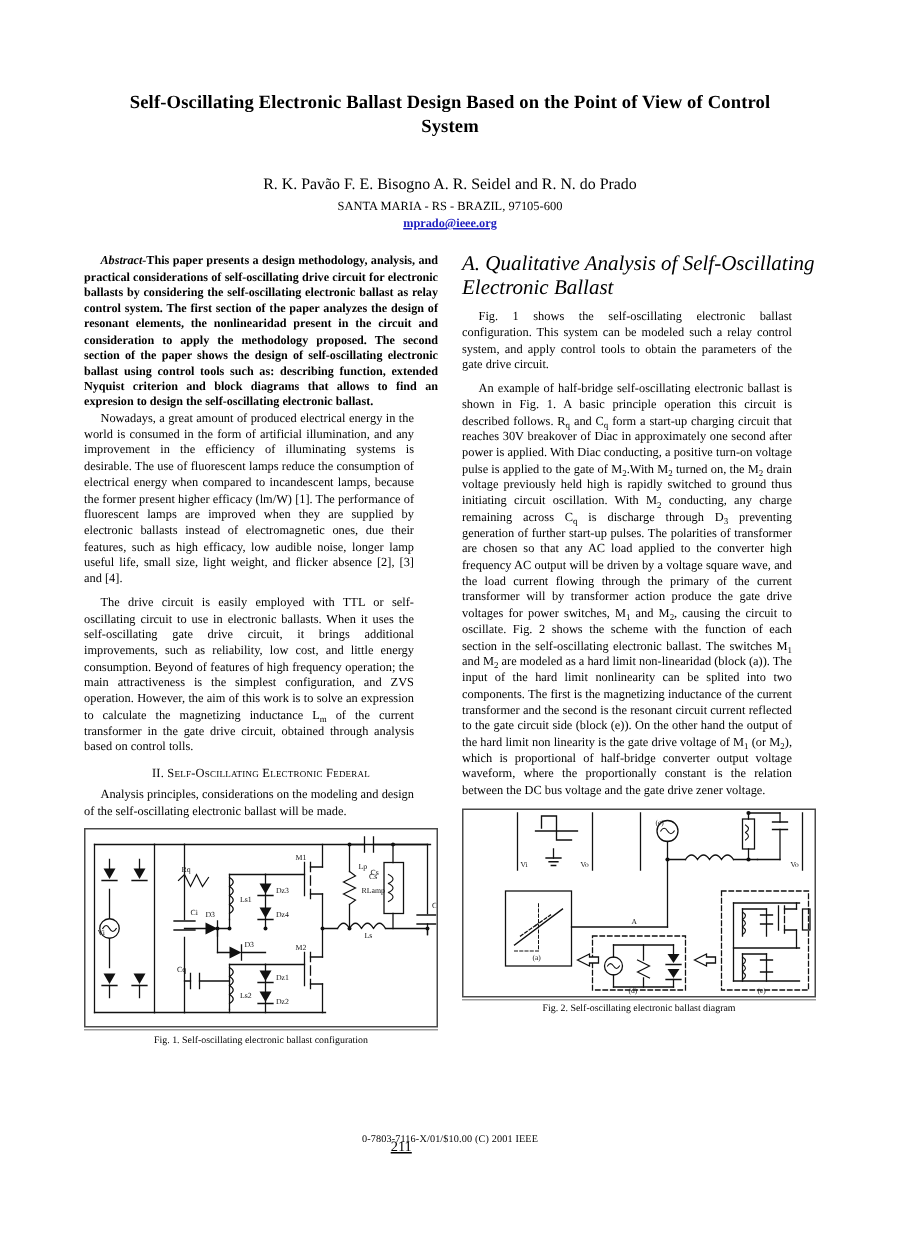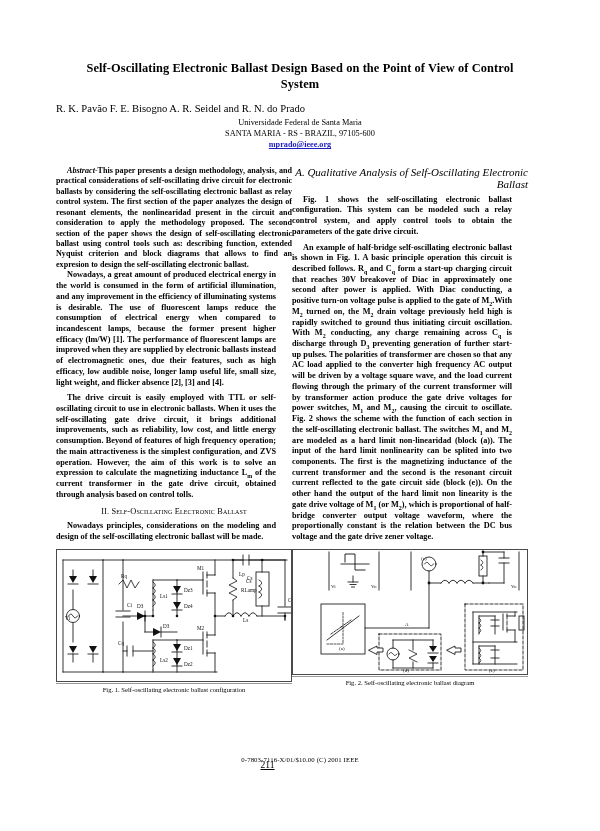--- a/index.html
+++ b/index.html
@@ -28,25 +28,25 @@
     top: 60px;
     width: 488px;
   }
 
   
   .title {
     text-align: center;
     font-weight: bold;
     font-size: 12.4px;
     line-height: 1.32;
-    margin: 0 28px 9px 28px;
+    margin: 0 28px 24px 28px;
     letter-spacing: 0.1px;
   }
   .authors {
-    text-align: left;
+    text-align: center;
     font-size: 10.6px;
     line-height: 1.3;
     margin-bottom: 1px;
   }
   .affil {
     text-align: center;
     font-size: 8.3px;
     line-height: 1.38;
   }
   .email {
@@ -57,33 +57,33 @@
   .email a, .email span.link {
     color: #2020c0;
     text-decoration: underline;
     font-weight: bold;
   }
 
   
   .cols {
     margin-top: 15px;
     display: flex;
+    gap: 16px;
     align-items: flex-start;
   }
   .col {
     width: 236px;
   }
   p.body {
     margin: 0 16px 0 0;
     font-size: 8.25px;
     line-height: 1.3;
     text-align: justify;
     text-indent: 11px;
     hyphens: auto;
-    font-weight: bold;
   }
   p.body + p.body { margin-top: 5px; }
   p.abstract {
     text-indent: 11px;
     font-weight: bold;
     font-size: 8.1px;
     line-height: 1.295;
     text-align: justify;
     margin: 0;
   }
@@ -93,24 +93,24 @@
   }
   h2.sec {
     font-size: 8.3px;
     font-weight: normal;
     font-variant: small-caps;
     text-align: center;
     margin: 7px 0 5px 0;
     letter-spacing: 0.15px;
   }
   h3.subsec {
-    font-size: 11px;
+    font-size: 14px;
     font-weight: normal;
     font-style: italic;
-    text-align: right;
+    text-align: left;
     margin: 0 0 5px 0;
   }
   sub { font-size: 72%; line-height: 0; }
 
   
   .figbox {
     margin-top: 6px;
     position: relative;
   }
   .figframe {
@@ -160,38 +160,37 @@
 </head>
 <body>
 
 <div class="page">
 
   <div class="content">
 
     <div class="title">Self-Oscillating Electronic Ballast Design Based on the Point of View of Control System</div>
 
     <div class="authors">R. K. Pavão    F. E. Bisogno    A. R. Seidel   and   R. N. do Prado</div>
-    <div class="affil">Universidade Federal de Santa Maria</div>
     <div class="affil">SANTA MARIA - RS - BRAZIL, 97105-600</div>
     <div class="email"><span class="link">mprado@ieee.org</span></div>
 
     <div class="cols">
 
       <div class="col">
 
         <p class="abstract"><span class="lead">Abstract-</span><span>This paper presents a design methodology, analysis, and practical considerations of self-oscillating drive circuit for electronic ballasts by considering the self-oscillating electronic ballast as relay control system. The first section of the paper analyzes the design of resonant elements, the nonlinearidad present in the circuit and consideration to apply the methodology proposed. The second section of the paper shows the design of self-oscillating electronic ballast using control tools such as: describing function, extended Nyquist criterion and block diagrams that allows to find an expresion to design the self-oscillating electronic ballast.</span></p>
 
 
         <p class="body">Nowadays, a great amount of produced electrical energy in the world is consumed in the form of artificial illumination, and any improvement in the efficiency of illuminating systems is desirable. The use of fluorescent lamps reduce the consumption of electrical energy when compared to incandescent lamps, because the former present higher efficacy (lm/W) [1]. The performance of fluorescent lamps are improved when they are supplied by electronic ballasts instead of electromagnetic ones, due their features, such as high efficacy, low audible noise, longer lamp useful life, small size, light weight, and flicker absence [2], [3] and [4].</p>
 
         <p class="body"><span>The drive circuit is easily employed with TTL or self-oscillating circuit to use in electronic ballasts. When it uses the self-oscillating gate drive circuit, it brings additional improvements, such as reliability, low cost, and little energy consumption. Beyond of features of high frequency operation; the main attractiveness is the simplest configuration, and ZVS operation. However, the aim of this work is to solve an expression to calculate the magnetizing inductance L</span><sub>m</sub><span> of the current transformer in the gate drive circuit, obtained through analysis based on control tolls.</span></p>
 
-        <h2 class="sec">II. Self-Oscillating Electronic Ballast</h2>
-
-        <p class="body">Nowadays principles, considerations on the modeling and design of the self-oscillating electronic ballast will be made.</p>
+        <h2 class="sec">II. Self-Oscillating Electronic Federal</h2>
+
+        <p class="body">Analysis principles, considerations on the modeling and design of the self-oscillating electronic ballast will be made.</p>
 
         <div class="figbox">
           <div class="figframe fig1frame">
             <svg width="234" height="131" viewBox="0 0 234 131">
               <g stroke="#111" stroke-width="0.85" fill="none" stroke-linecap="square">
 
                 <line x1="6" y1="10" x2="6" y2="122"></line>
                 <line x1="6" y1="10" x2="46" y2="10"></line>
                 <line x1="6" y1="122" x2="46" y2="122"></line>
                 <line x1="46" y1="10" x2="46" y2="122"></line>

